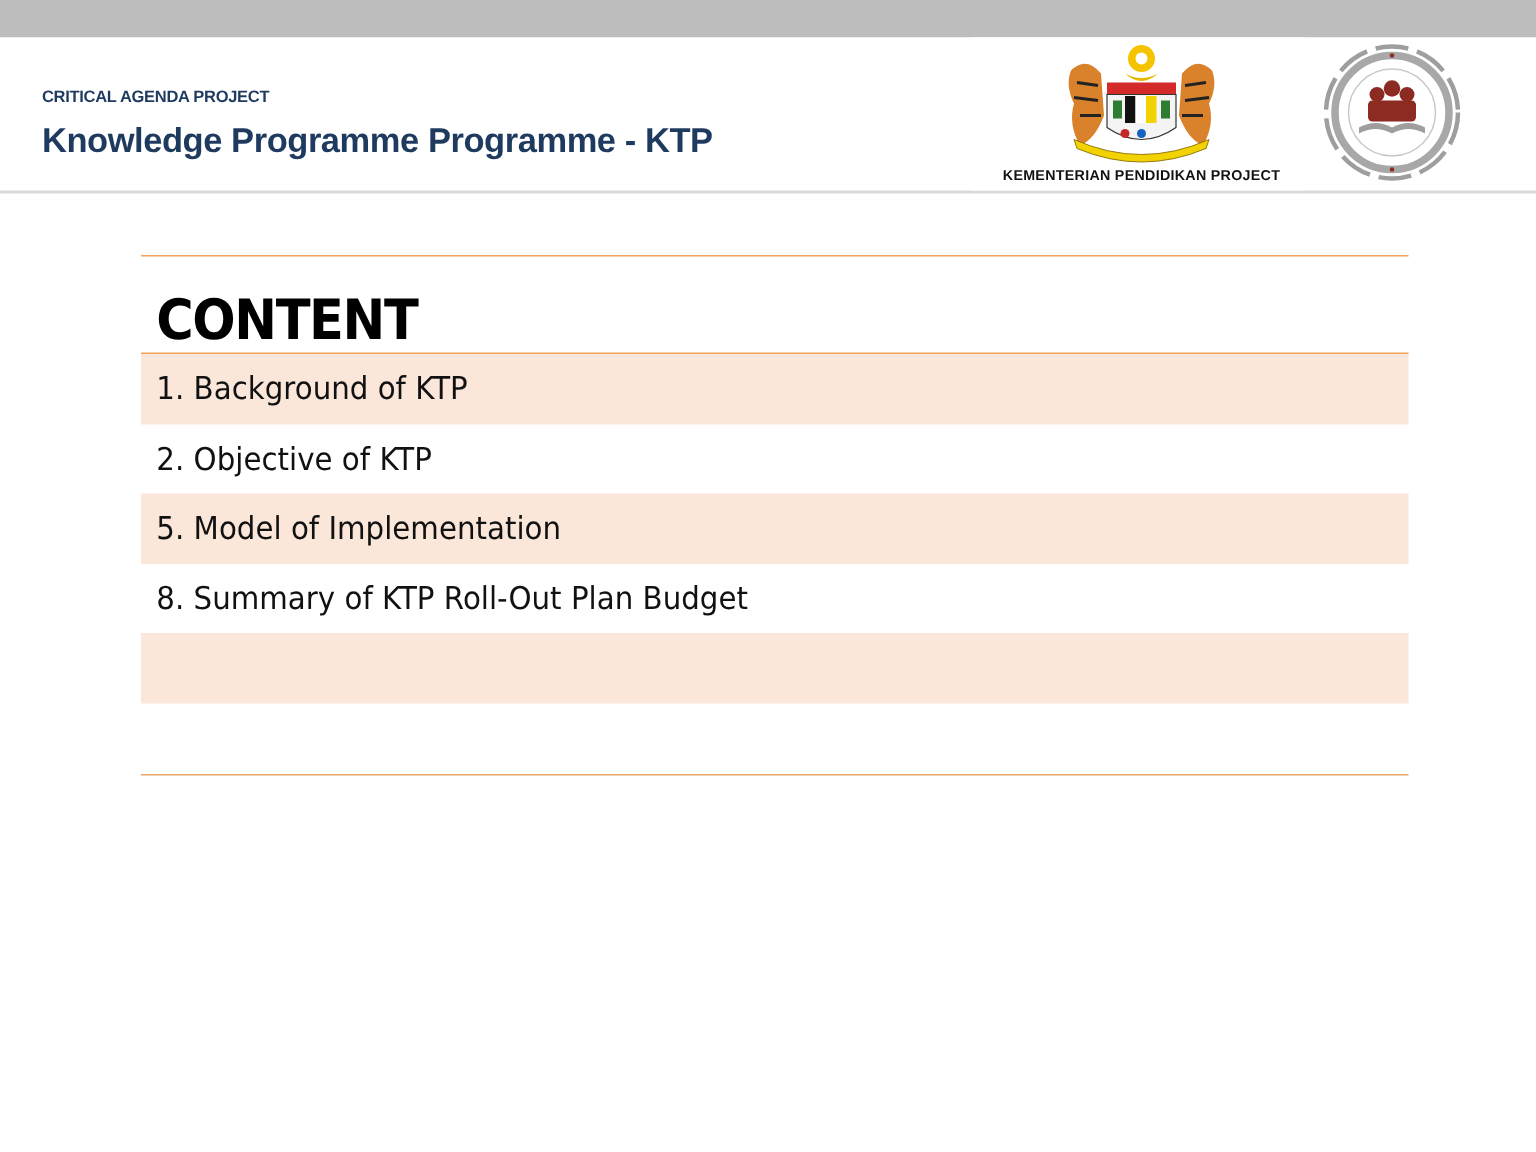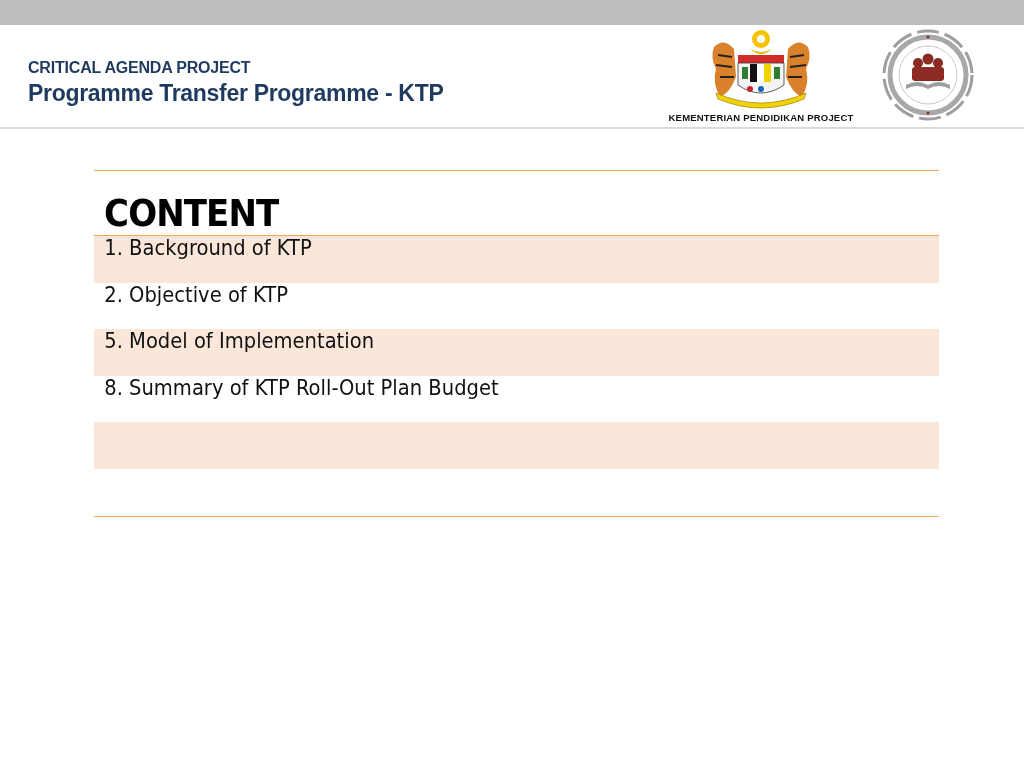--- a/index.html
+++ b/index.html
@@ -12,21 +12,21 @@
       position: absolute; left: 0; top: 0; width: 1024px; height: 25px;
       background: #bdbdbd;
     }
     .header {
       position: absolute; left: 0; top: 25px; width: 1024px; height: 102px;
       background: #ffffff;
       border-bottom: 2px solid #d9d9d9;
     }
     .header-sub {
       position: absolute; left: 28px; top: 34px;
-      font-size: 16px; font-weight: bold; color: #1f3a5f;
+      font-size: 11px; font-weight: bold; color: #1f3a5f;
       letter-spacing: -0.2px;
     }
     .header-title {
       position: absolute; left: 28px; top: 55px;
       font-size: 23px; font-weight: bold; color: #1f3a5f;
       letter-spacing: -0.3px;
     }
     .ministry-logo {
       position: absolute; left: 648px; top: 0; width: 222px; height: 102px;
       background: #fff;
@@ -47,37 +47,37 @@
     .table-header {
       height: 64px; border-bottom: 1.5px solid #f0a35a;
       display: flex; align-items: flex-end;
     }
     .table-header span {
       padding-left: 11px; font-size: 37px; font-weight: bold; color: #000;
       font-family: "DejaVu Sans", sans-serif; letter-spacing: -1px;
       transform: scaleX(0.92); transform-origin: left center;
     }
     .row {
-      height: 46.6px; display: flex; 
+      height: 46.6px; display: flex; align-items: center;
       font-family: "DejaVu Sans", sans-serif; font-size: 21px; color: #111;
     }
     .row span {
       padding-left: 11px; transform: scaleX(0.93); transform-origin: left center;
       white-space: nowrap;
     }
     .row.alt { background: #fbe7da; }
   </style>
 </head>
 <body>
 
 <div class="top-bar"></div>
 
 <div class="header">
   <div class="header-sub">CRITICAL AGENDA PROJECT</div>
-  <div class="header-title">Programme Transfer Programme - KTP</div>
+  <div class="header-title">Knowledge Programme Programme - KTP</div>
 
   <div class="ministry-logo">
     <svg class="crest" viewBox="0 0 110 82">
 
       <circle cx="55" cy="12" r="9" fill="#f5c400"></circle>
       <circle cx="55" cy="12" r="4" fill="#fff"></circle>
       <path d="M44 22 Q55 32 66 22 Q55 28 44 22" fill="#e6b800"></path>
 
       <path d="M8 20 Q18 10 28 22 L30 50 Q24 66 14 70 Q6 56 10 42 Q4 30 8 20Z" fill="#d9822b"></path>
       <path d="M102 20 Q92 10 82 22 L80 50 Q86 66 96 70 Q104 56 100 42 Q106 30 102 20Z" fill="#d9822b"></path>

